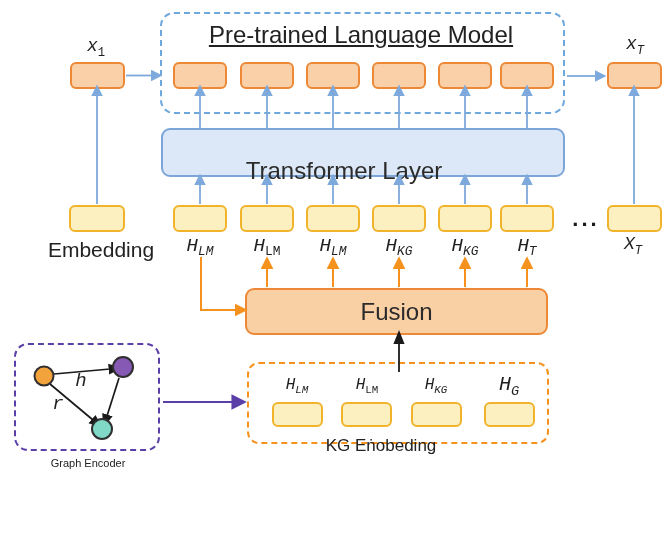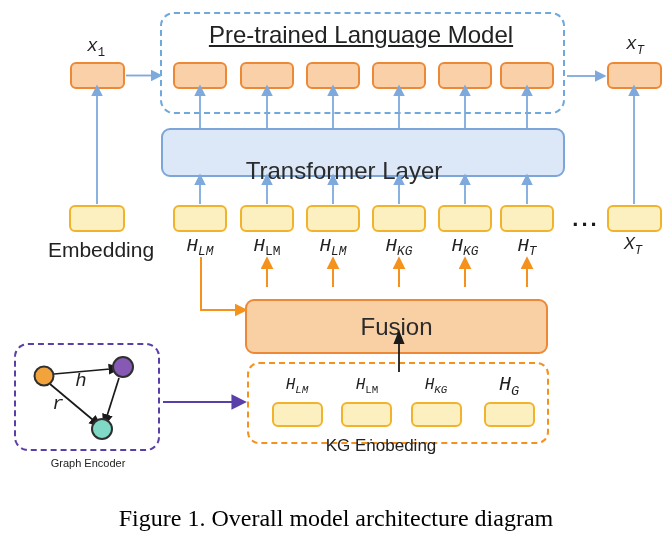--- a/index.html
+++ b/index.html
@@ -58,41 +58,40 @@
   <div class="lbl var" style="left:267px;top:247px;font-size:19px;"><span>H</span><sub class="rm">LM</sub></div>
   <div class="lbl var" style="left:333px;top:247px;font-size:19px;"><span>H</span><sub>LM</sub></div>
   <div class="lbl var" style="left:399px;top:247px;font-size:19px;"><span>H</span><sub>KG</sub></div>
   <div class="lbl var" style="left:465px;top:247px;font-size:19px;"><span>H</span><sub>KG</sub></div>
   <div class="lbl var" style="left:527px;top:247px;font-size:19px;"><span>H</span><sub>T</sub></div>
 
   <div class="lbl sans" style="left:586px;top:219px;font-size:22px;font-weight:700;letter-spacing:3px;color:#1a1a1a;">...</div>
   <div class="abs box-yellow" style="left:607px;top:205px;width:55px;height:27px;"></div>
   <div class="lbl var" style="left:633px;top:246px;font-size:18px;"><span>X</span><sub>T</sub></div>
 
-  <div class="abs panel-orange" style="left:245px;top:288px;width:303px;height:55px;display:flex;align-items:center;justify-content:center;margin-top:11px;">
+  <div class="abs panel-orange" style="left:245px;top:288px;width:303px;height:47px;display:flex;align-items:center;justify-content:center;">
     <span class="sans" style="font-size:24px;color:#2b2b2b;">Fusion</span>
   </div>
 
   <div class="abs dashed-orange" style="left:247px;top:362px;width:302px;height:82px;"></div>
   <div class="lbl var" style="left:297px;top:386px;font-size:16px;"><span>H</span><sub>LM</sub></div>
   <div class="lbl var" style="left:367px;top:386px;font-size:16px;"><span>H</span><sub class="rm">LM</sub></div>
   <div class="lbl var" style="left:436px;top:386px;font-size:16px;"><span>H</span><sub>KG</sub></div>
   <div class="lbl var" style="left:509px;top:386px;font-size:20px;"><span>H</span><sub>G</sub></div>
   <div class="abs box-yellow" style="left:272px;top:402px;width:51px;height:25px;"></div>
   <div class="abs box-yellow" style="left:341px;top:402px;width:51px;height:25px;"></div>
   <div class="abs box-yellow" style="left:411px;top:402px;width:51px;height:25px;"></div>
   <div class="abs box-yellow" style="left:484px;top:402px;width:51px;height:25px;"></div>
   <div class="lbl sans" style="left:381px;top:446px;font-size:17px;">KG Eṅobeding</div>
 
   <div class="abs dashed-purple" style="left:14px;top:343px;width:146px;height:108px;"></div>
   <div class="lbl var" style="left:81px;top:381px;font-size:19px;">h</div>
   <div class="lbl var" style="left:58px;top:404px;font-size:19px;">r</div>
   <div class="lbl sans" style="left:88px;top:463px;font-size:11px;">Graph Encoder</div>
 
-  <div class="lbl caption" style="left:336px;top:518px;font-size:24px;">Figure 1. Overall model architecture diagram</div>
 
   <svg class="overlay" width="672" height="543" viewBox="0 0 672 543">
     <defs>
       <marker id="mBlue" viewBox="0 0 10 10" refX="1" refY="5" markerWidth="6.5" markerHeight="6.5" orient="auto">
         <path d="M0,0 L10,5 L0,10 Z" fill="#7EA9DC"></path>
       </marker>
       <marker id="mOrange" viewBox="0 0 10 10" refX="1" refY="5" markerWidth="6.5" markerHeight="6.5" orient="auto">
         <path d="M0,0 L10,5 L0,10 Z" fill="#F5921D"></path>
       </marker>
       <marker id="mBlack" viewBox="0 0 10 10" refX="1" refY="5" markerWidth="8" markerHeight="8" orient="auto">

